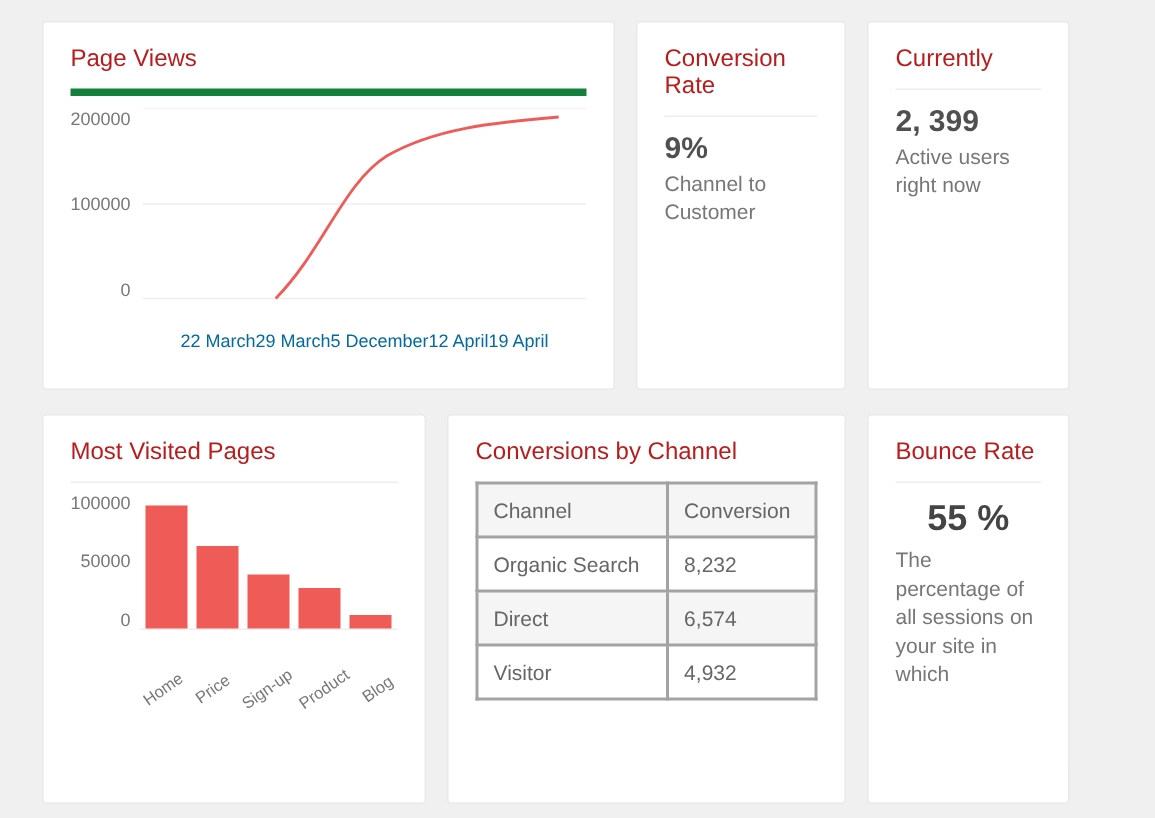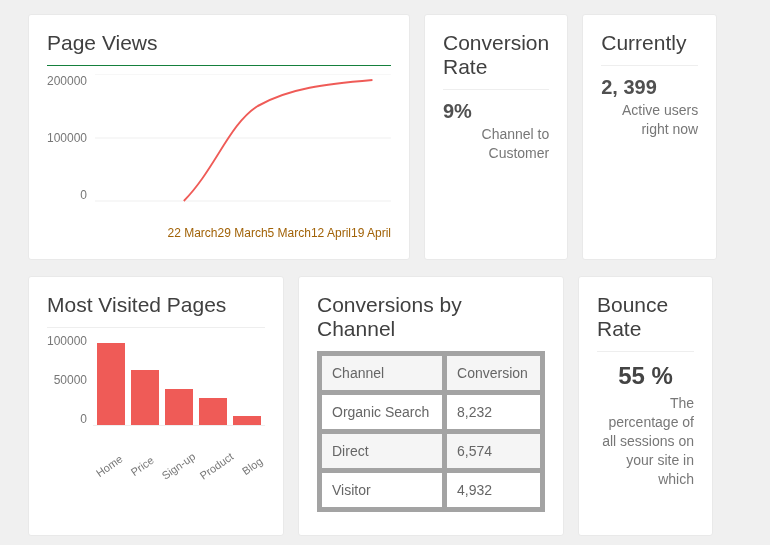--- a/index.html
+++ b/index.html
@@ -14,22 +14,22 @@
   }
   .row { display: flex; gap: 14px; }
   .card {
     background: #fff;
     border: 1px solid #e9e9e9;
     border-radius: 3px;
     padding: 16px 18px;
   }
   .card h2 {
     font-weight: 400;
-    color: #404040;
-    font-size: 21px;
+    color: #b91c1c;
+    font-size: 16px;
     margin-bottom: 10px;
   }
   .metric-big {
     font-weight: 700;
     color: #505050;
     font-size: 20px;
     margin-top: 6px;
     margin-bottom: 2px;
   }
   .metric-huge {
@@ -37,33 +37,32 @@
     color: #444;
     font-size: 24px;
     margin-top: 8px;
     margin-bottom: 4px;
     text-align: center;
   }
   .metric-sub {
     font-size: 14px;
     color: #777;
     line-height: 1.35;
-    text-align: right;
   }
   hr.divider {
     border: none;
     border-top: 1px solid #eee;
     margin: 6px 0 10px 0;
   }
 
   
   .line-chart-wrap {
     display: flex;
     height: 155px;
-    border-top: 1px solid #15803d;
+    border-top: 5px solid #15803d;
     padding-top: 8px;
   }
   .y-axis {
     display: flex;
     flex-direction: column;
     justify-content: space-between;
     font-size: 12px;
     color: #777;
     text-align: right;
     padding-right: 8px;
@@ -72,23 +71,23 @@
   .plot {
     flex: 1;
     position: relative;
     height: 128px;
   }
   .plot svg { width: 100%; height: 100%; }
   .plot .grid { stroke: #eee; stroke-width: 1; }
   .plot .series { stroke: #ef5b57; stroke-width: 2; fill: none; }
   .x-axis {
     display: flex;
-    justify-content: flex-end;
+    justify-content: center;
     font-size: 12px;
-    color: #a16207;
+    color: #0369a1;
     margin-top: 6px;
     margin-left: 48px;
   }
 
   
   .bar-chart-wrap {
     display: flex;
     height: 130px;
     border-top: 1px solid #eee;
     padding-top: 6px;
@@ -134,21 +133,21 @@
   
   table {
     width: 100%;
     border-collapse: collapse;
     font-size: 14px;
     color: #666;
   }
   th, td {
     text-align: left;
     padding: 9px 10px;
-    border: 5px solid #a3a3a3;
+    border: 2px solid #a3a3a3;
   }
   th {
     font-weight: 400;
     background: #f5f5f5;
   }
   tr.alt td { background: #f5f5f5; }
 
   
   #card-page-views { flex: 0 0 382px; height: 246px; }
   #card-conversion-rate { flex: 0 0 140px; height: 246px; }
@@ -177,21 +176,21 @@
           <line class="grid" x1="0" y1="0" x2="320" y2="0"></line>
           <line class="grid" x1="0" y1="64" x2="320" y2="64"></line>
           <line class="grid" x1="0" y1="127" x2="320" y2="127"></line>
           <path class="series" d="M 96 127 C 130 95, 145 50, 176 32 C 210 14, 250 10, 300 6"></path>
         </svg>
       </div>
     </div>
     <div class="x-axis">
       <span>22 March</span>
       <span>29 March</span>
-      <span>5 March</span>
+      <span>5 December</span>
       <span>12 April</span>
       <span>19 April</span>
     </div>
   </div>
 
   <div class="card" id="card-conversion-rate">
     <h2>Conversion Rate</h2>
     <hr class="divider">
     <div class="metric-big">9%</div>
     <div class="metric-sub">Channel to Customer</div>

